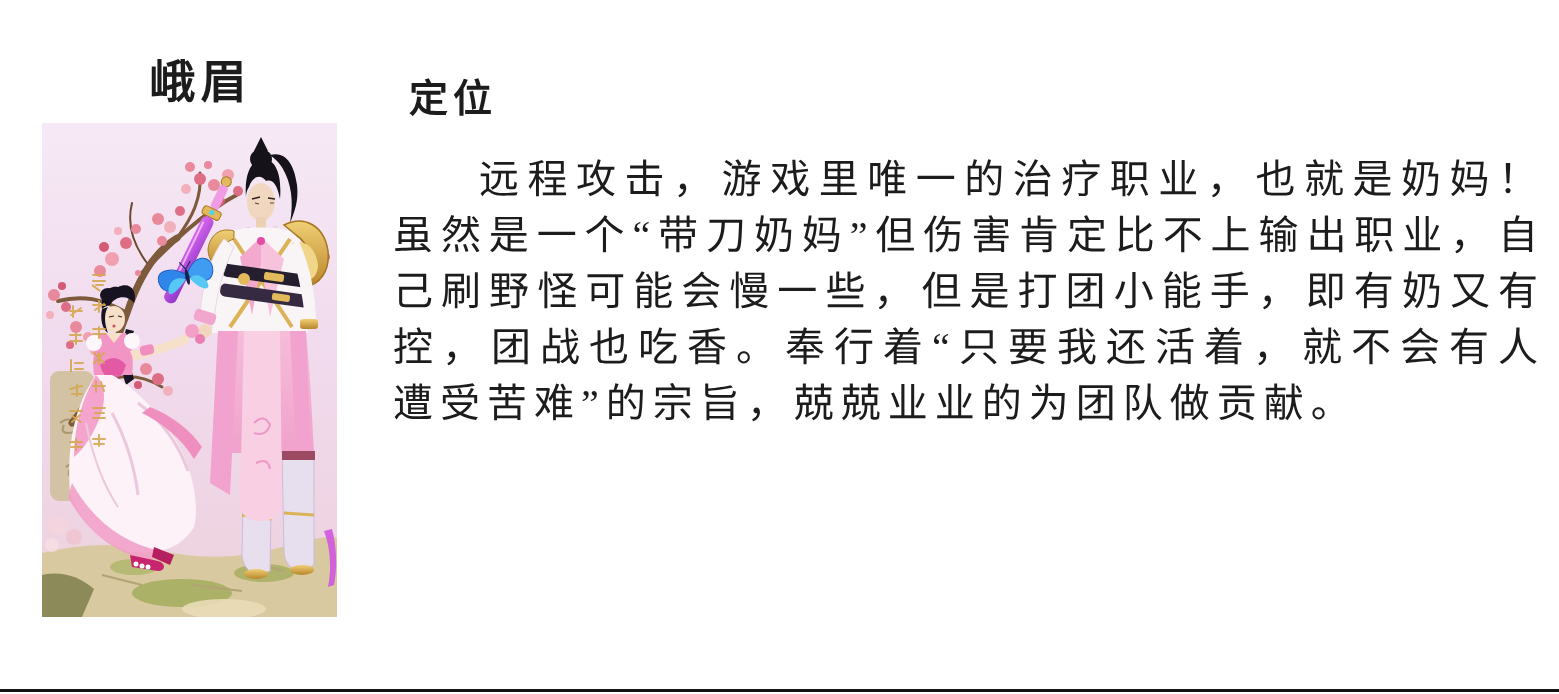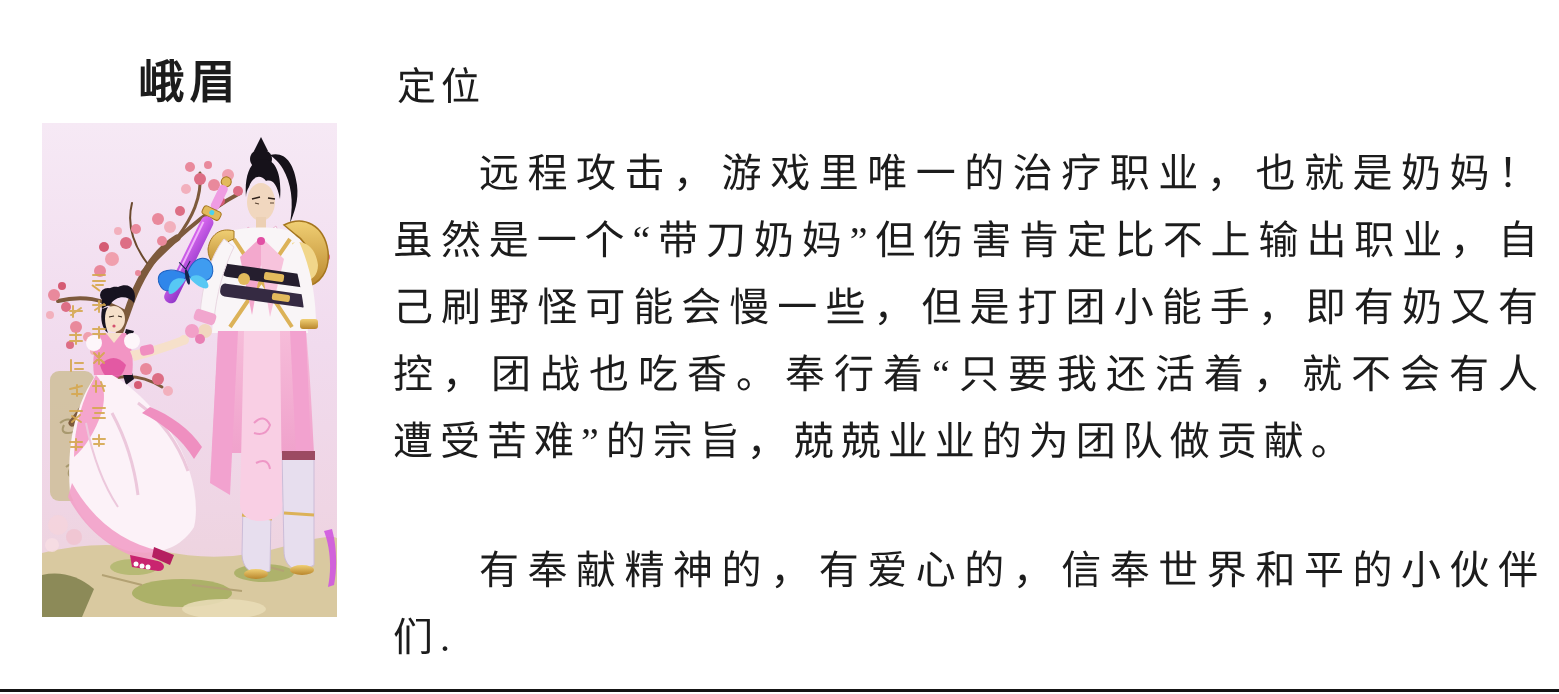--- a/index.html
+++ b/index.html
@@ -2,35 +2,35 @@
 <html lang="zh-CN"><head>
 <meta charset="utf-8">
 <style>
   html,body{margin:0;padding:0;}
   body{
     width:1559px;height:694px;position:relative;overflow:hidden;
     background:#ffffff;color:#1c1c1c;
     font-family:"Liberation Serif","DejaVu Serif",serif;
   }
   .title{
-    position:absolute;left:42px;top:58px;width:295px;margin:0;
+    position:absolute;left:53px;top:58px;width:295px;margin:0;
     text-align:center;font-size:46px;line-height:1.1;font-weight:700;letter-spacing:5px;
   }
   .portrait{
     position:absolute;left:42px;top:123px;width:295px;height:494px;margin:0;
   }
   .portrait svg{width:100%;height:100%;display:block;}
   .content{
     position:absolute;left:393px;top:60px;width:1152px;
   }
   .heading{
-    margin:4px;font-size:39px;line-height:46px;font-weight:400;letter-spacing:5px;
+    margin:16px;font-size:39px;line-height:46px;font-weight:700;letter-spacing:5px;
   }
   .para{
-    margin:30px 0 0;font-size:40px;line-height:67px;letter-spacing:7px;
+    margin:30px 0 0;font-size:40px;line-height:56px;letter-spacing:7px;
     text-align:justify;text-indent:86px;
   }
   .sec2{display:block;margin-top:62px;}
   .sec1{display:block;}
   .bottom-rule{
     position:absolute;left:0;bottom:2px;width:100%;height:3px;background:#151515;
   }
 </style>
 </head>
 <body>
@@ -269,18 +269,17 @@
       </g>
     </svg>
   </figure>
 
   <div class="content">
     <section class="sec1">
       <h2 class="heading">定位</h2>
       <p class="para">远程攻击，游戏里唯一的治疗职业，也就是奶妈！虽然是一个“带刀奶妈”但伤害肯定比不上输出职业，自己刷野怪可能会慢一些，但是打团小能手，即有奶又有控，团战也吃香。奉行着“只要我还活着，就不会有人遭受苦难”的宗旨，兢兢业业的为团队做贡献。</p>
     </section>
     <section class="sec2">
-      <p class="para">有奉献精神的，有爱心的，信奉世界和平的小伙伴们.</p>
     </section>
   </div>
 
   <div class="bottom-rule"></div>
 </div>
 
 </body></html>

